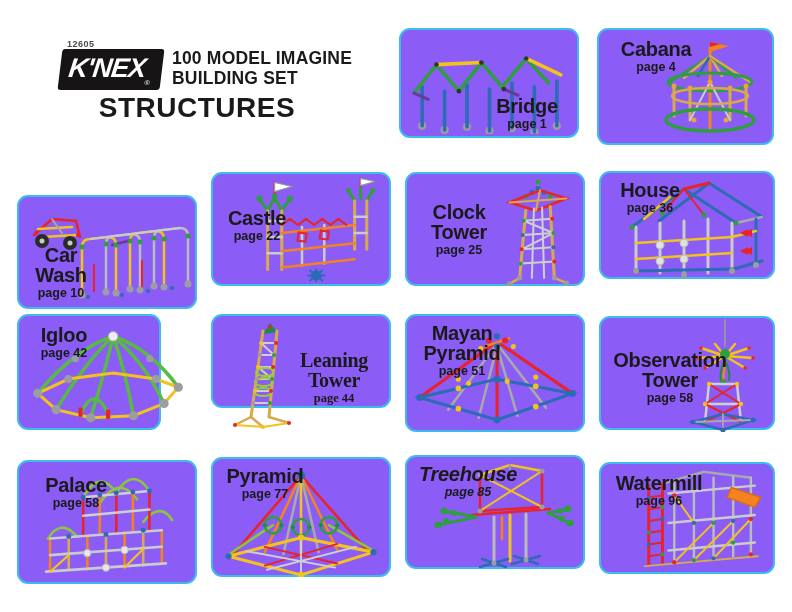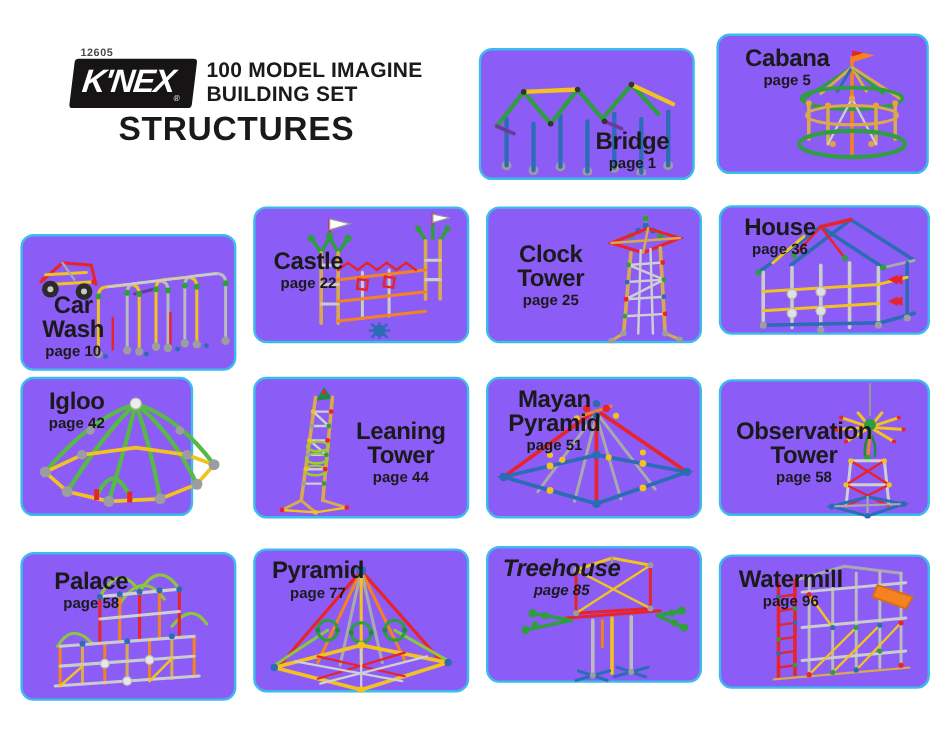--- a/index.html
+++ b/index.html
@@ -17,28 +17,28 @@
                  font-size:28px;font-weight:bold;letter-spacing:.5px;}
 
   
   .card{position:absolute;border:2.5px solid #3bbcec;border-radius:11px;background:#8b5cf6;box-sizing:border-box;}
   .t{position:absolute;text-align:center;line-height:1.0;font-weight:bold;}
   .t .nm{font-size:20px;letter-spacing:-.3px;display:block;}
   .t .pg{font-size:12.5px;display:block;margin-top:2px;}
   .art{position:absolute;}
 
   
-  #c-bridge      {left:399px;top:40px; width:180px;height:110px;padding-left:44px;}
+  #c-bridge      {left:399px;top:28px; width:180px;height:110px;padding-left:44px;}
   #c-cabana      {left:597px;top:28px; width:177px;height:117px;}
   #c-carwash     {left:17px; top:172px;width:180px;height:114px;margin-top:23px;}
   #c-castle      {left:211px;top:172px;width:180px;height:114px;}
   #c-clocktower  {left:405px;top:172px;width:180px;height:114px;}
   #c-house       {left:599px;top:171px;width:176px;height:108px;}
   #c-igloo       {left:17px; top:314px;width:144px;height:116px;}
-  #c-leaning     {left:211px;top:314px;width:180px;height:118px;}
+  #c-leaning     {left:211px;top:314px;width:180px;height:94px;font-family:Liberation Serif, serif;}
   #c-mayan       {left:405px;top:314px;width:180px;height:118px;padding-left:28px;}
   #c-observation {left:599px;top:316px;width:176px;height:114px;}
   #c-palace      {left:17px; top:460px;width:180px;height:124px;}
   #c-pyramid     {left:211px;top:457px;width:180px;height:120px;}
   #c-treehouse   {left:405px;top:455px;width:180px;height:114px;}
   #c-watermill   {left:599px;top:462px;width:176px;height:112px;}
 
   
   #c-bridge .t      {right:10px;bottom:6px;width:80px;}
   #c-cabana .t      {left:10px;top:9px;width:94px;}
@@ -153,21 +153,21 @@
             <circle cx="76" cy="52" r="2.5"></circle>
           <circle cx="92" cy="50" r="2.5"></circle>
             <circle cx="56" cy="46" r="2.5"></circle>
             <circle cx="40" cy="84" r="2.5"></circle>
             <circle cx="72" cy="84" r="2.5"></circle>
         </g>
       </g>
     </svg>
     <div class="t">
       <span class="nm">Cabana</span>
-      <span class="pg">page 5</span>
+      <span class="pg">page 4</span>
     </div>
   </div>
 
   <div class="card" id="c-carwash">
     <svg class="art" style="left:4px;top:4px" width="172" height="104" viewBox="0 0 170 104">
       <g stroke-linecap="round" fill="none">
         <g transform="translate(8,6)">
           <path d="M2,28 L20,12 L44,14 L48,30" stroke="#e8232a" stroke-width="2.5"></path>
           <line x1="6" y1="22" x2="40" y2="20" stroke="#f2c21f" stroke-width="2.5"></line>
           <line x1="10" y1="30" x2="44" y2="28" stroke="#f2c21f" stroke-width="2.5"></line>

